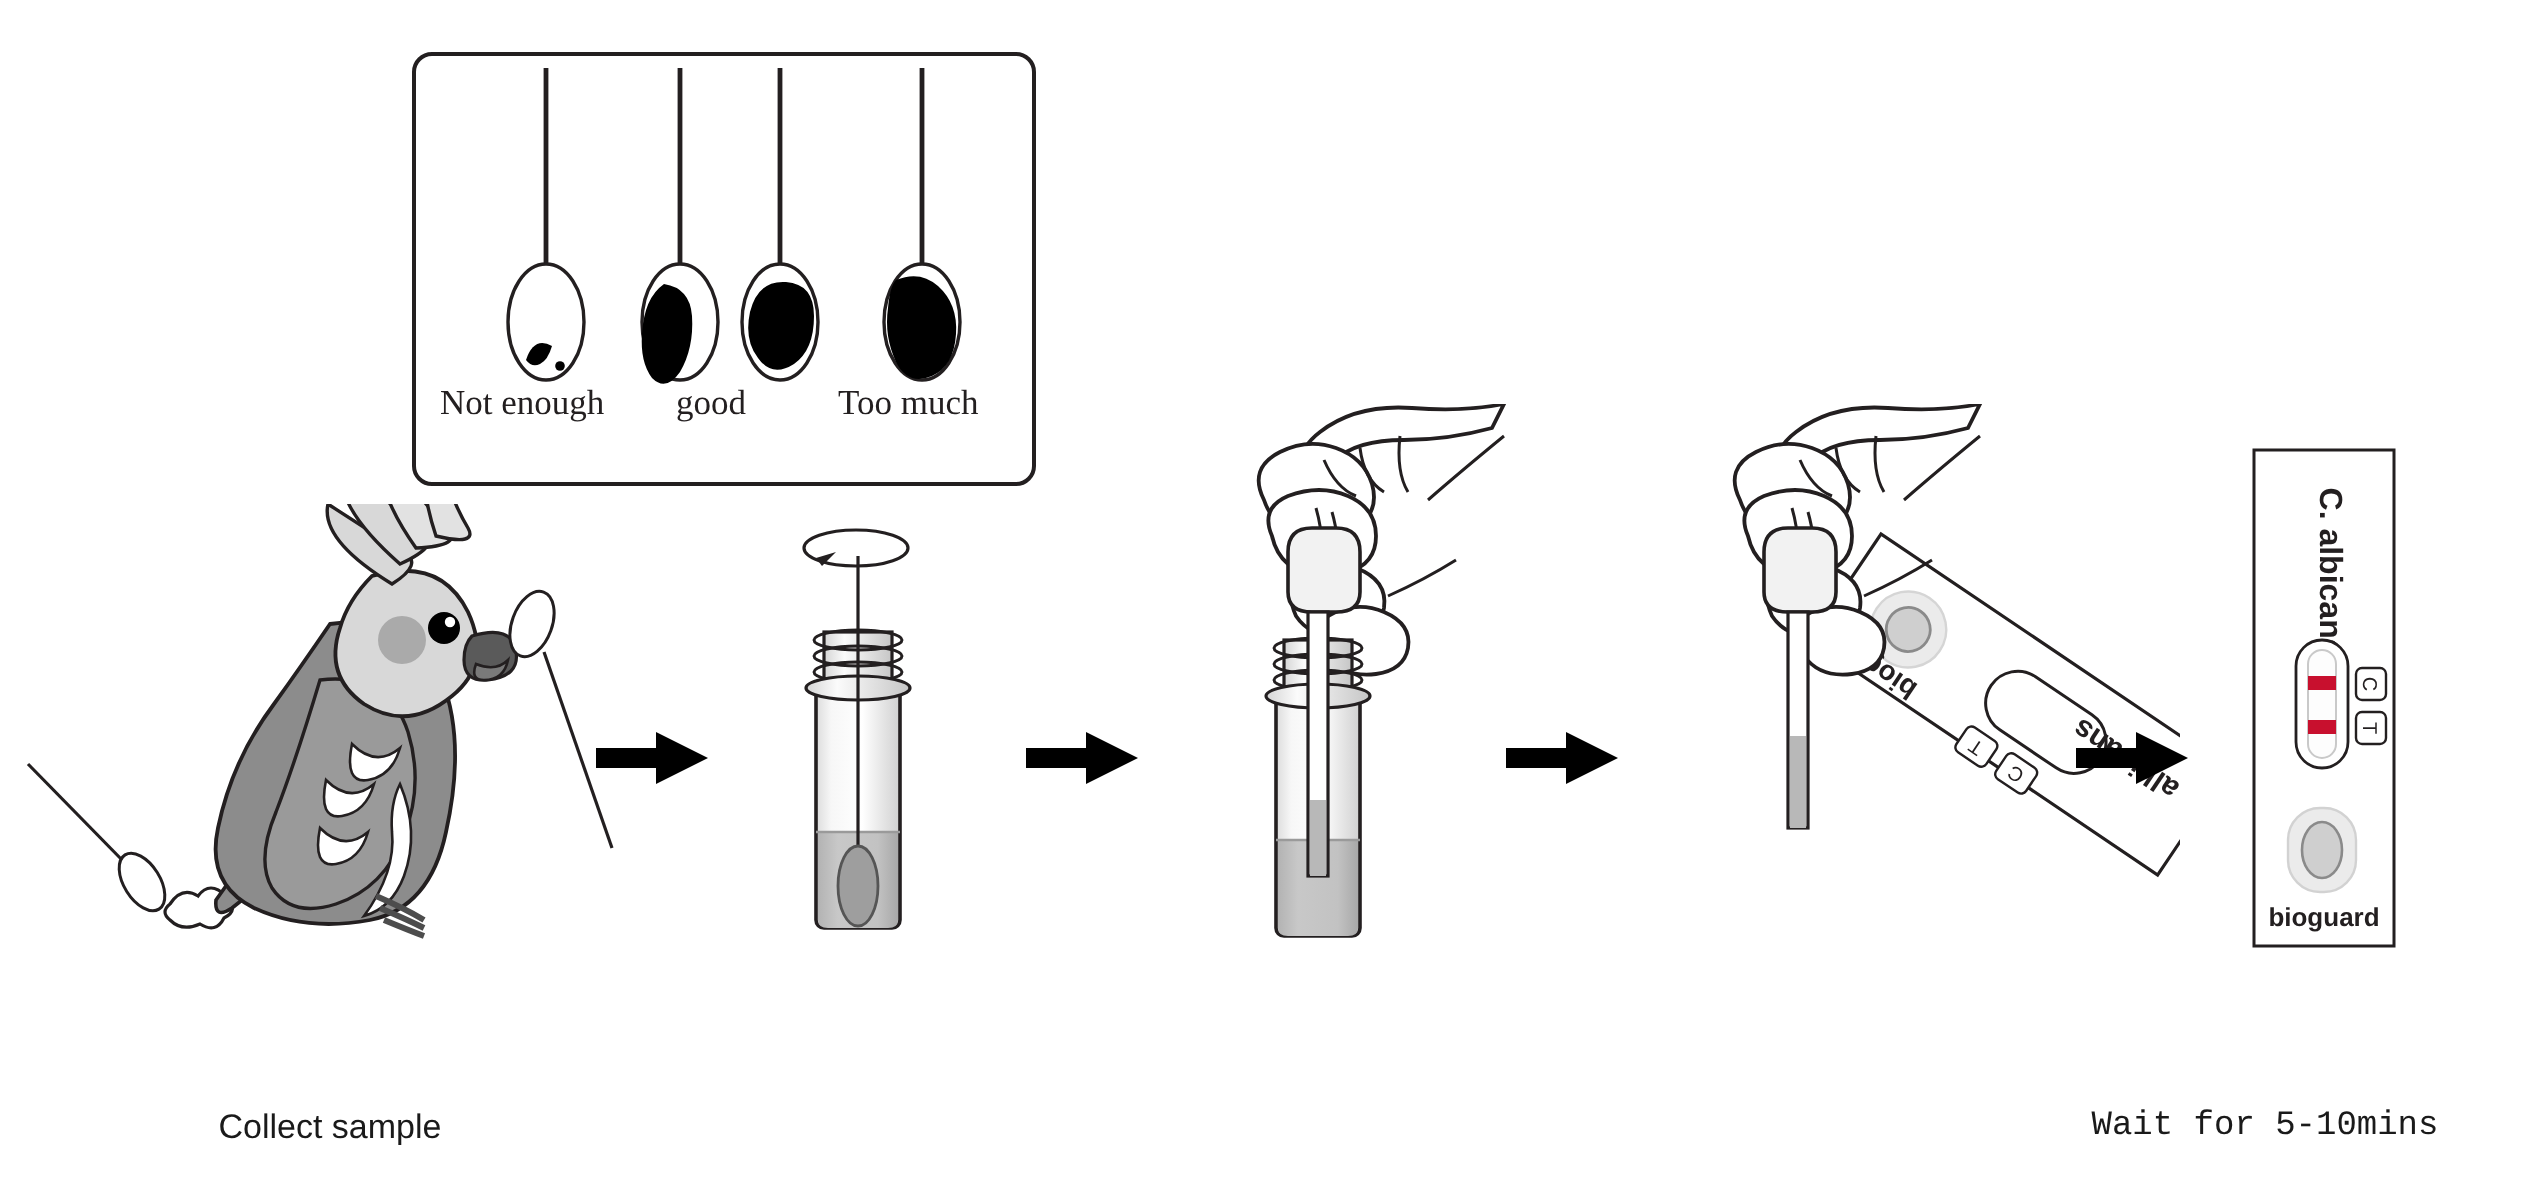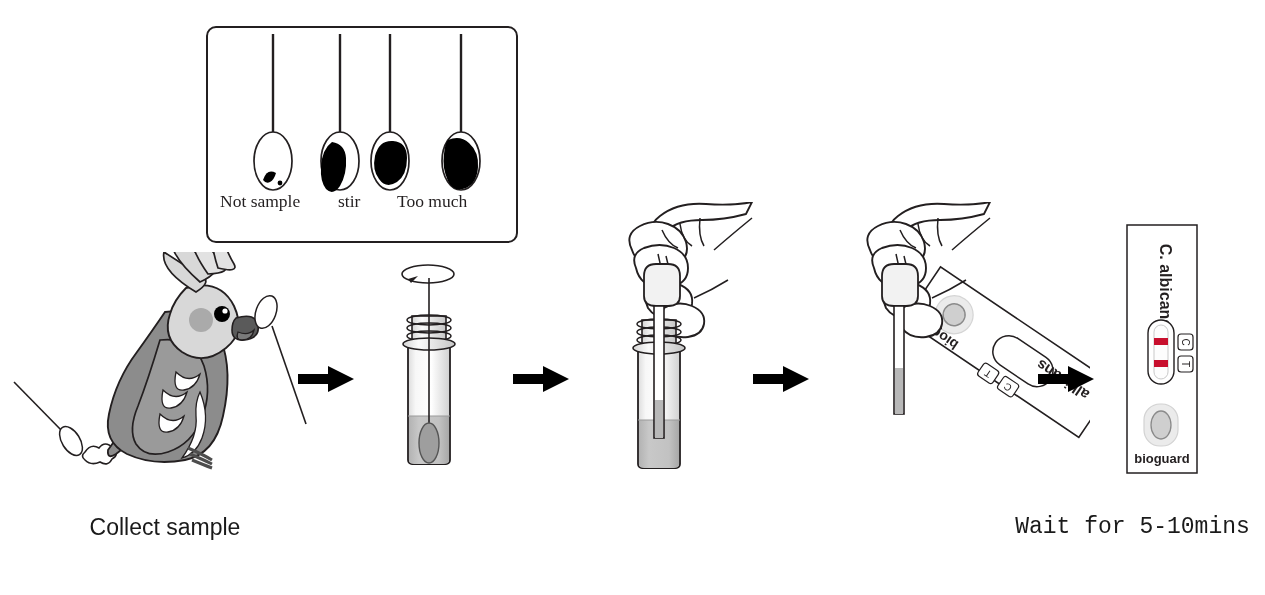--- a/index.html
+++ b/index.html
@@ -40,30 +40,31 @@
   }
   .legend-label {
     position: absolute;
     font-family: "Liberation Serif", serif;
     font-size: 17.5px;
     color: #231f20;
     white-space: nowrap;
   }
   #legend-label-0 { left: 12px; }
   #legend-label-1 { left: 130px; }
-  #legend-label-2 { left: 189px; }
+  #legend-label-2 { left: 211px; }
 
   
   .caption {
     position: absolute;
     text-align: center;
-    font-size: 23px;
+    font-size: 17px;
     color: #1a1a1a;
     line-height: 1.33;
     font-family: "Liberation Sans", sans-serif;
+    margin-top: 41px;
   }
   #caption-0 { left:  20px; top: 512px; width: 290px; }
   #caption-1 { left: 300px; top: 512px; width: 240px; }
   #caption-2 { left: 560px; top: 512px; width: 195px; }
   #caption-3 { left: 795px; top: 512px; width: 190px; }
   #caption-4 { left: 1000px; top: 512px; width: 265px; font-family: Liberation Mono, monospace; }
 
   .arrow-svg { position: absolute; }
   .panel-svg { position: absolute; }
 </style>
@@ -94,22 +95,22 @@
         <path d="M167 128 q4 -16 18 -15 q14 1 14 17 q0 17 -10 24 q-11 7 -18 -3 q-7 -9 -4 -23 z" fill="#000000"></path>
       </g>
 
       <g>
         <line x1="253" y1="6" x2="253" y2="106" stroke="#231f20" stroke-width="2.4"></line>
         <ellipse cx="253" cy="133" rx="19" ry="29" fill="#ffffff" stroke="#231f20" stroke-width="1.7"></ellipse>
         <path d="M240 112 q12 -5 21 3 q10 9 9 24 q-1 16 -12 21 q-12 5 -18 -7 q-6 -13 -4 -27 q1 -11 4 -14 z" fill="#000000"></path>
       </g>
     </svg>
     <div class="legend-labels">
-      <span id="legend-label-0" class="legend-label">Not sample</span>
-      <span id="legend-label-1" class="legend-label">stir</span>
+      <span id="legend-label-0" class="legend-label">Not enough</span>
+      <span id="legend-label-1" class="legend-label">good</span>
       <span id="legend-label-2" class="legend-label">Too much</span>
     </div>
   </div>
 
   <svg class="panel-svg" style="left:0px; top:252px;" width="310" height="230" viewBox="0 0 310 230">
 
     <g>
       <line x1="14" y1="130" x2="63" y2="180" stroke="#231f20" stroke-width="1.6"></line>
       <ellipse cx="71" cy="189" rx="9" ry="16" transform="rotate(-32 71 189)" fill="#ffffff" stroke="#231f20" stroke-width="1.5"></ellipse>
     </g>

